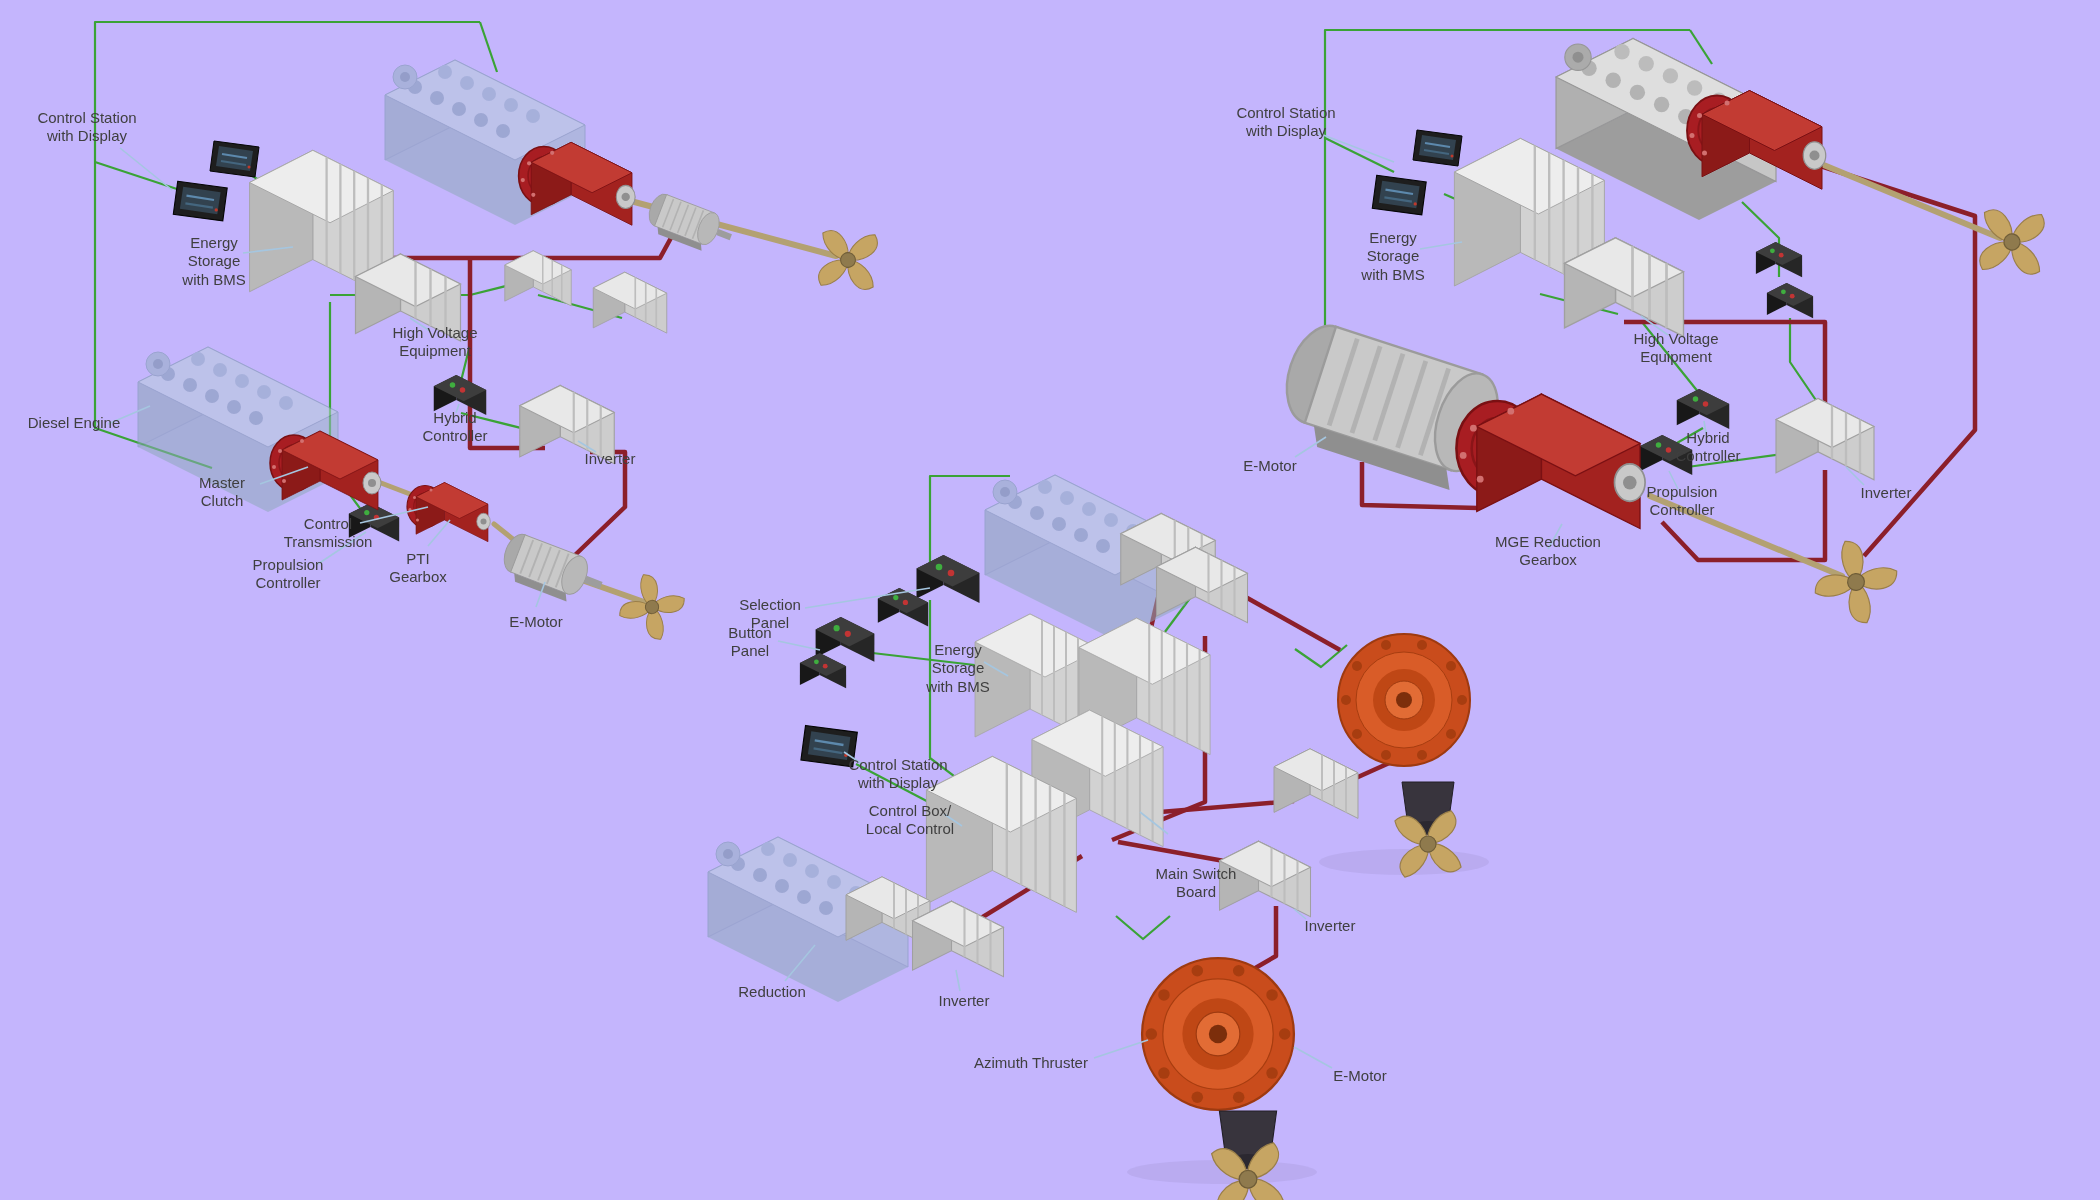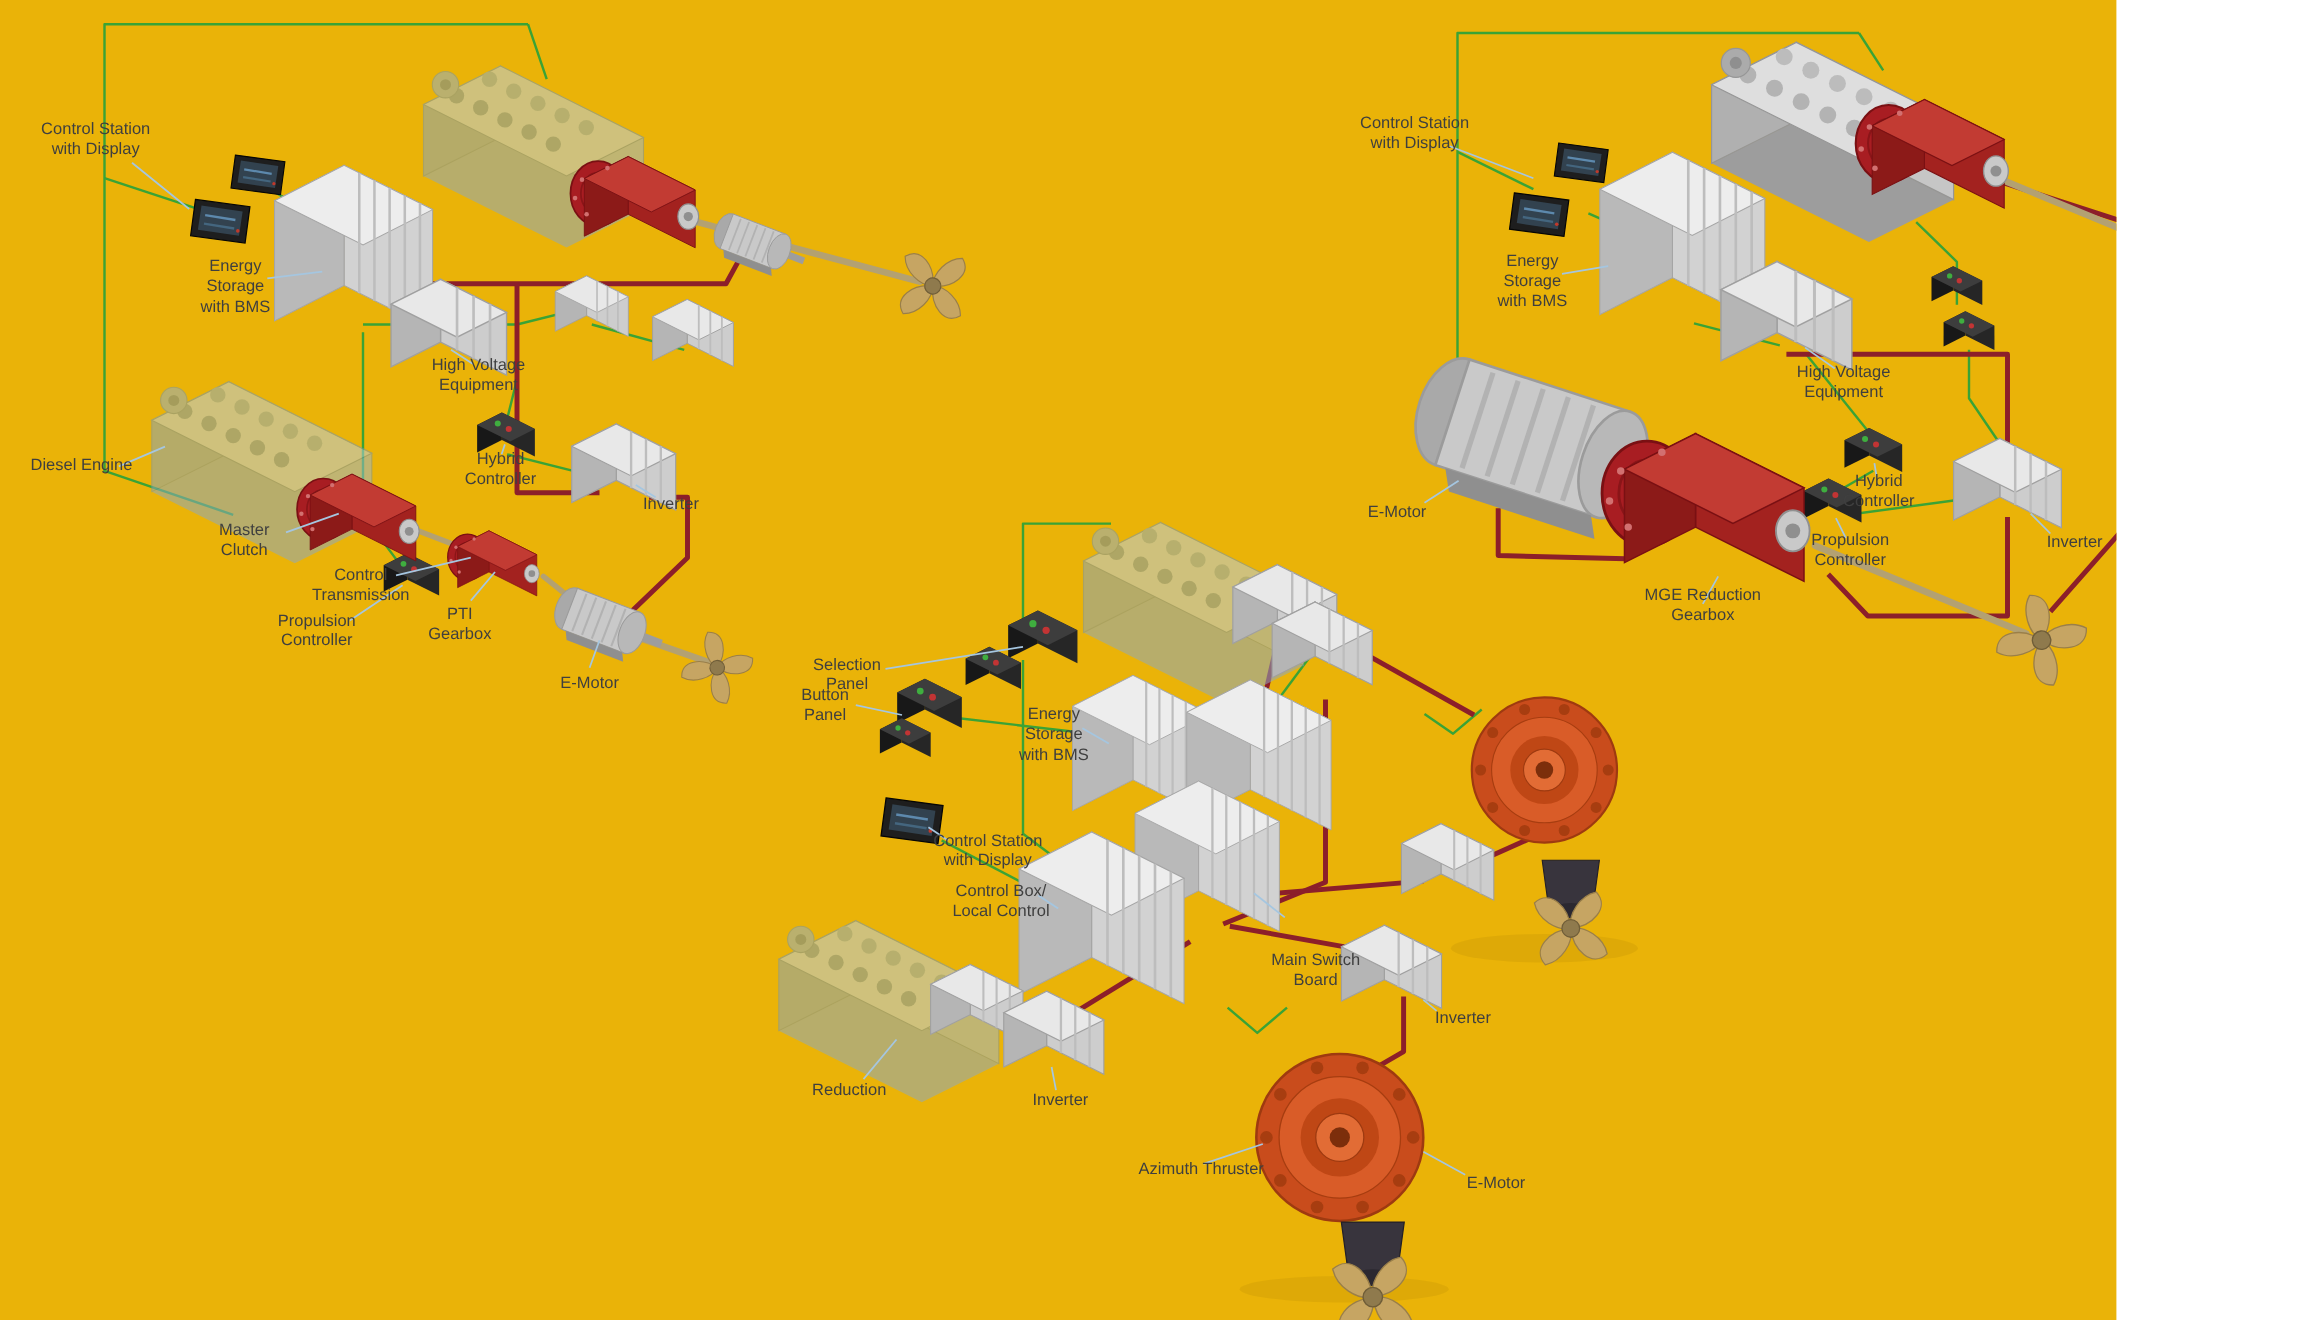--- a/index.html
+++ b/index.html
@@ -1,16 +1,16 @@
 <!DOCTYPE html>
 <html style="--label-text: #3f3f3f; --leader-line: #a5c6e0; --signal-line-green: #3aa336; --power-line-red: #8c1f2a; --shaft-gold: #b3a172; --ghost-engine-blue: #9fb8c9; --equipment-gray: #cfcfcf; --gearbox-red: #a81d22; --thruster-orange: #c94c1c; --propeller-gold: #c6a563;"><head>
 <meta charset="utf-8">
 <style>
   html,body{margin:0;padding:0;background:#fff;}
-  .stage{position:relative;width:1924px;height:1200px;background:#eab308;overflow:hidden;
+  .stage{position:relative;width:2100px;height:1200px;background:#c4b5fd;overflow:hidden;
          font-family:"Liberation Sans",sans-serif;}
   .stage svg{position:absolute;left:0;top:0;}
   .labels{position:absolute;left:0;top:0;width:100%;height:100%;}
   .lbl{position:absolute;transform:translate(-50%,-50%);font-size:15px;line-height:1.22;
        color:var(--label-text,#3f3f3f);white-space:pre-line;text-align:center;}
   .ln-leader{stroke:var(--leader-line,#a5c6e0);stroke-width:1.6;fill:none;}
   .ln-sig{stroke:var(--signal-line-green,#3aa336);stroke-width:2.2;fill:none;stroke-linejoin:round;}
   .ln-pwr{stroke:var(--power-line-red,#8c1f2a);stroke-width:4.5;fill:none;stroke-linejoin:round;}
   .ln-shaft{stroke:var(--shaft-gold,#b3a172);fill:none;stroke-linecap:round;}
   .shadow{fill:#000;opacity:.05;}
@@ -355,17 +355,17 @@
 with BMS</div>
   <div class="lbl" style="left:898px;top:774px">Control Station
 with Display</div>
   <div class="lbl" style="left:910px;top:820px">Control Box/
 Local Control</div>
   <div class="lbl" style="left:1196px;top:883px">Main Switch
 Board</div>
   <div class="lbl" style="left:772px;top:992px">Reduction</div>
   <div class="lbl" style="left:964px;top:1001px">Inverter</div>
   <div class="lbl" style="left:1330px;top:926px">Inverter</div>
-  <div class="lbl" style="left:1092px;top:1063px">Azimuth Thruster</div>
+  <div class="lbl" style="left:1031px;top:1063px">Azimuth Thruster</div>
   <div class="lbl" style="left:1360px;top:1076px">E-Motor</div>
 </div>
 
 </div>
 
 </body></html>

